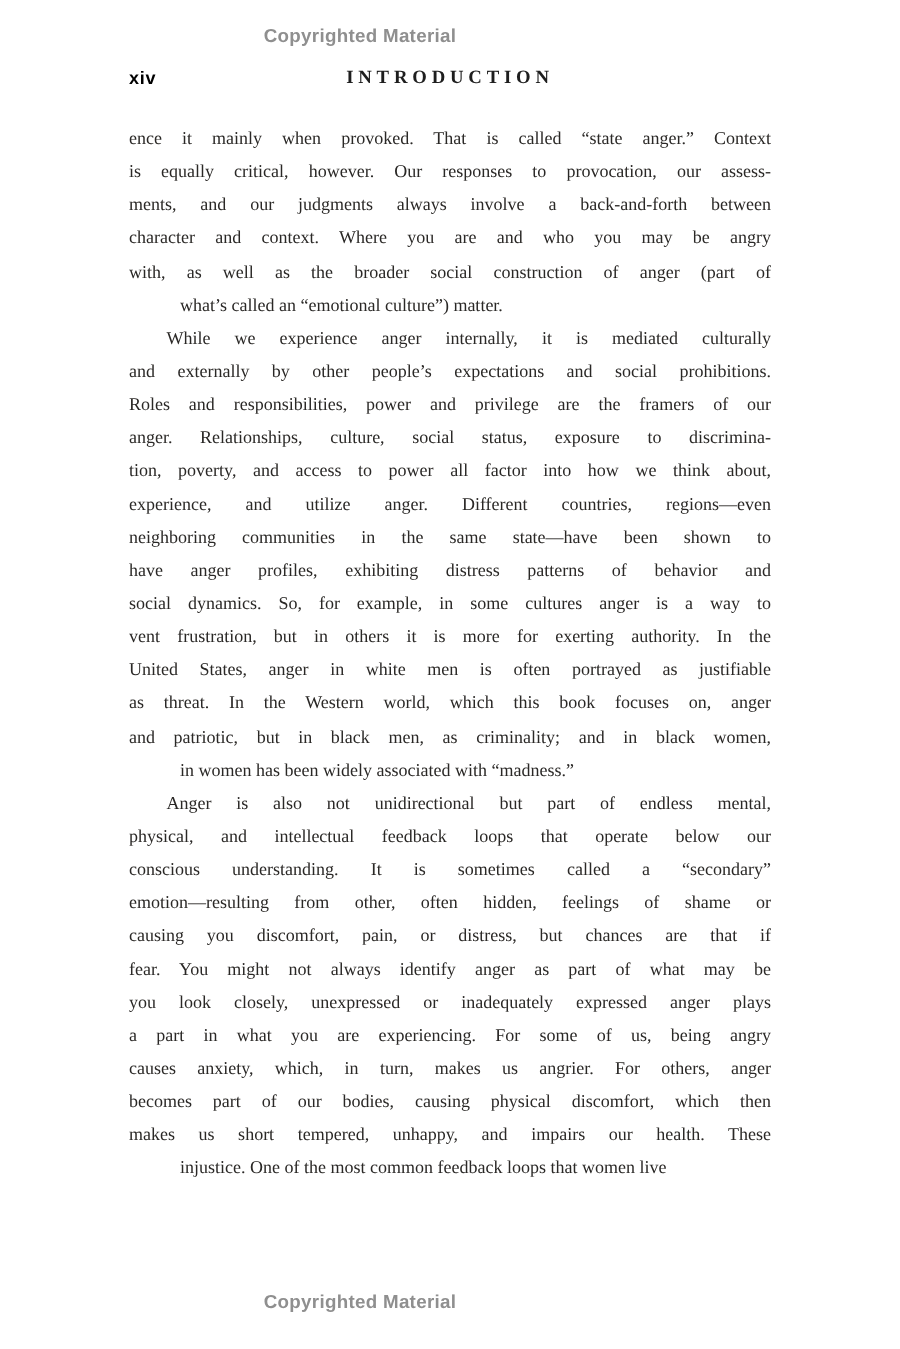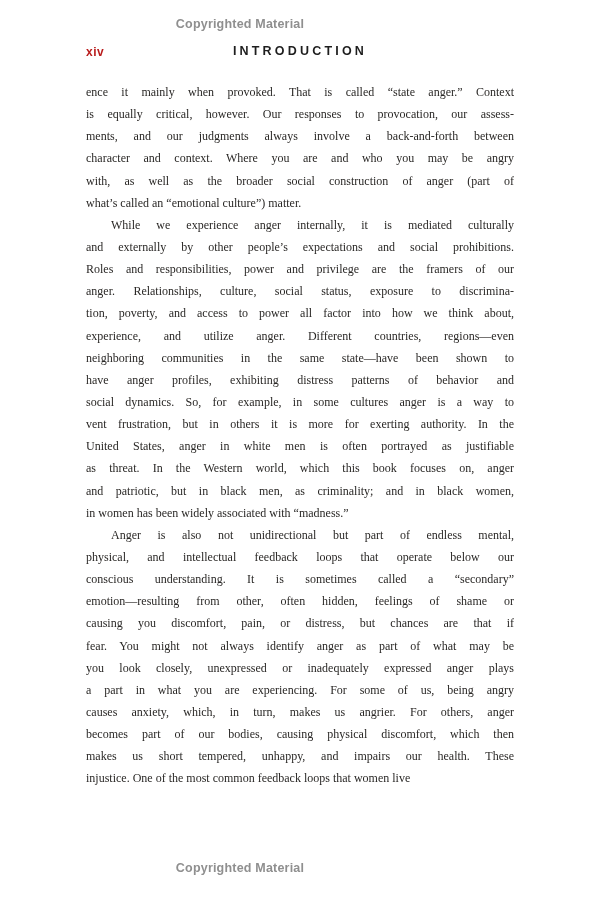--- a/index.html
+++ b/index.html
@@ -31,29 +31,29 @@
     width: 428px;
     height: 16px;
   }
   .folio {
     position: absolute;
     left: 0;
     top: 1px;
     font-family: "Liberation Sans", sans-serif;
     font-size: 12px;
     font-weight: bold;
-    color: #b91c1c;
+    color: #000000;
     letter-spacing: 0.5px;
   }
   .running-head {
     position: absolute;
     left: 0;
     right: 0;
     text-align: center;
-    font-family: Liberation Sans, sans-serif;
+    font-family: Liberation Serif, serif;
     font-size: 12.5px;
     font-weight: bold;
     color: #1e1e1e;
     letter-spacing: 3.2px;
   }
   .text-block {
     position: absolute;
     left: 86px;
     top: 81px;
     width: 428px;
@@ -64,20 +64,21 @@
   .line {
     height: 22.15px;
     overflow: hidden;
     text-align: justify;
     text-align-last: justify;
     -moz-text-align-last: justify;
     white-space: normal;
   }
   .line.end {
     text-align-last: left;
+    margin-left: 34px;
     -moz-text-align-last: left;
   }
   .line.indent { text-indent: 25px; font-family: Liberation Serif, serif; }
 </style>
 </head>
 <body>
 
 <div class="copyright top">Copyrighted Material</div>
 
 <div class="pagehead">

